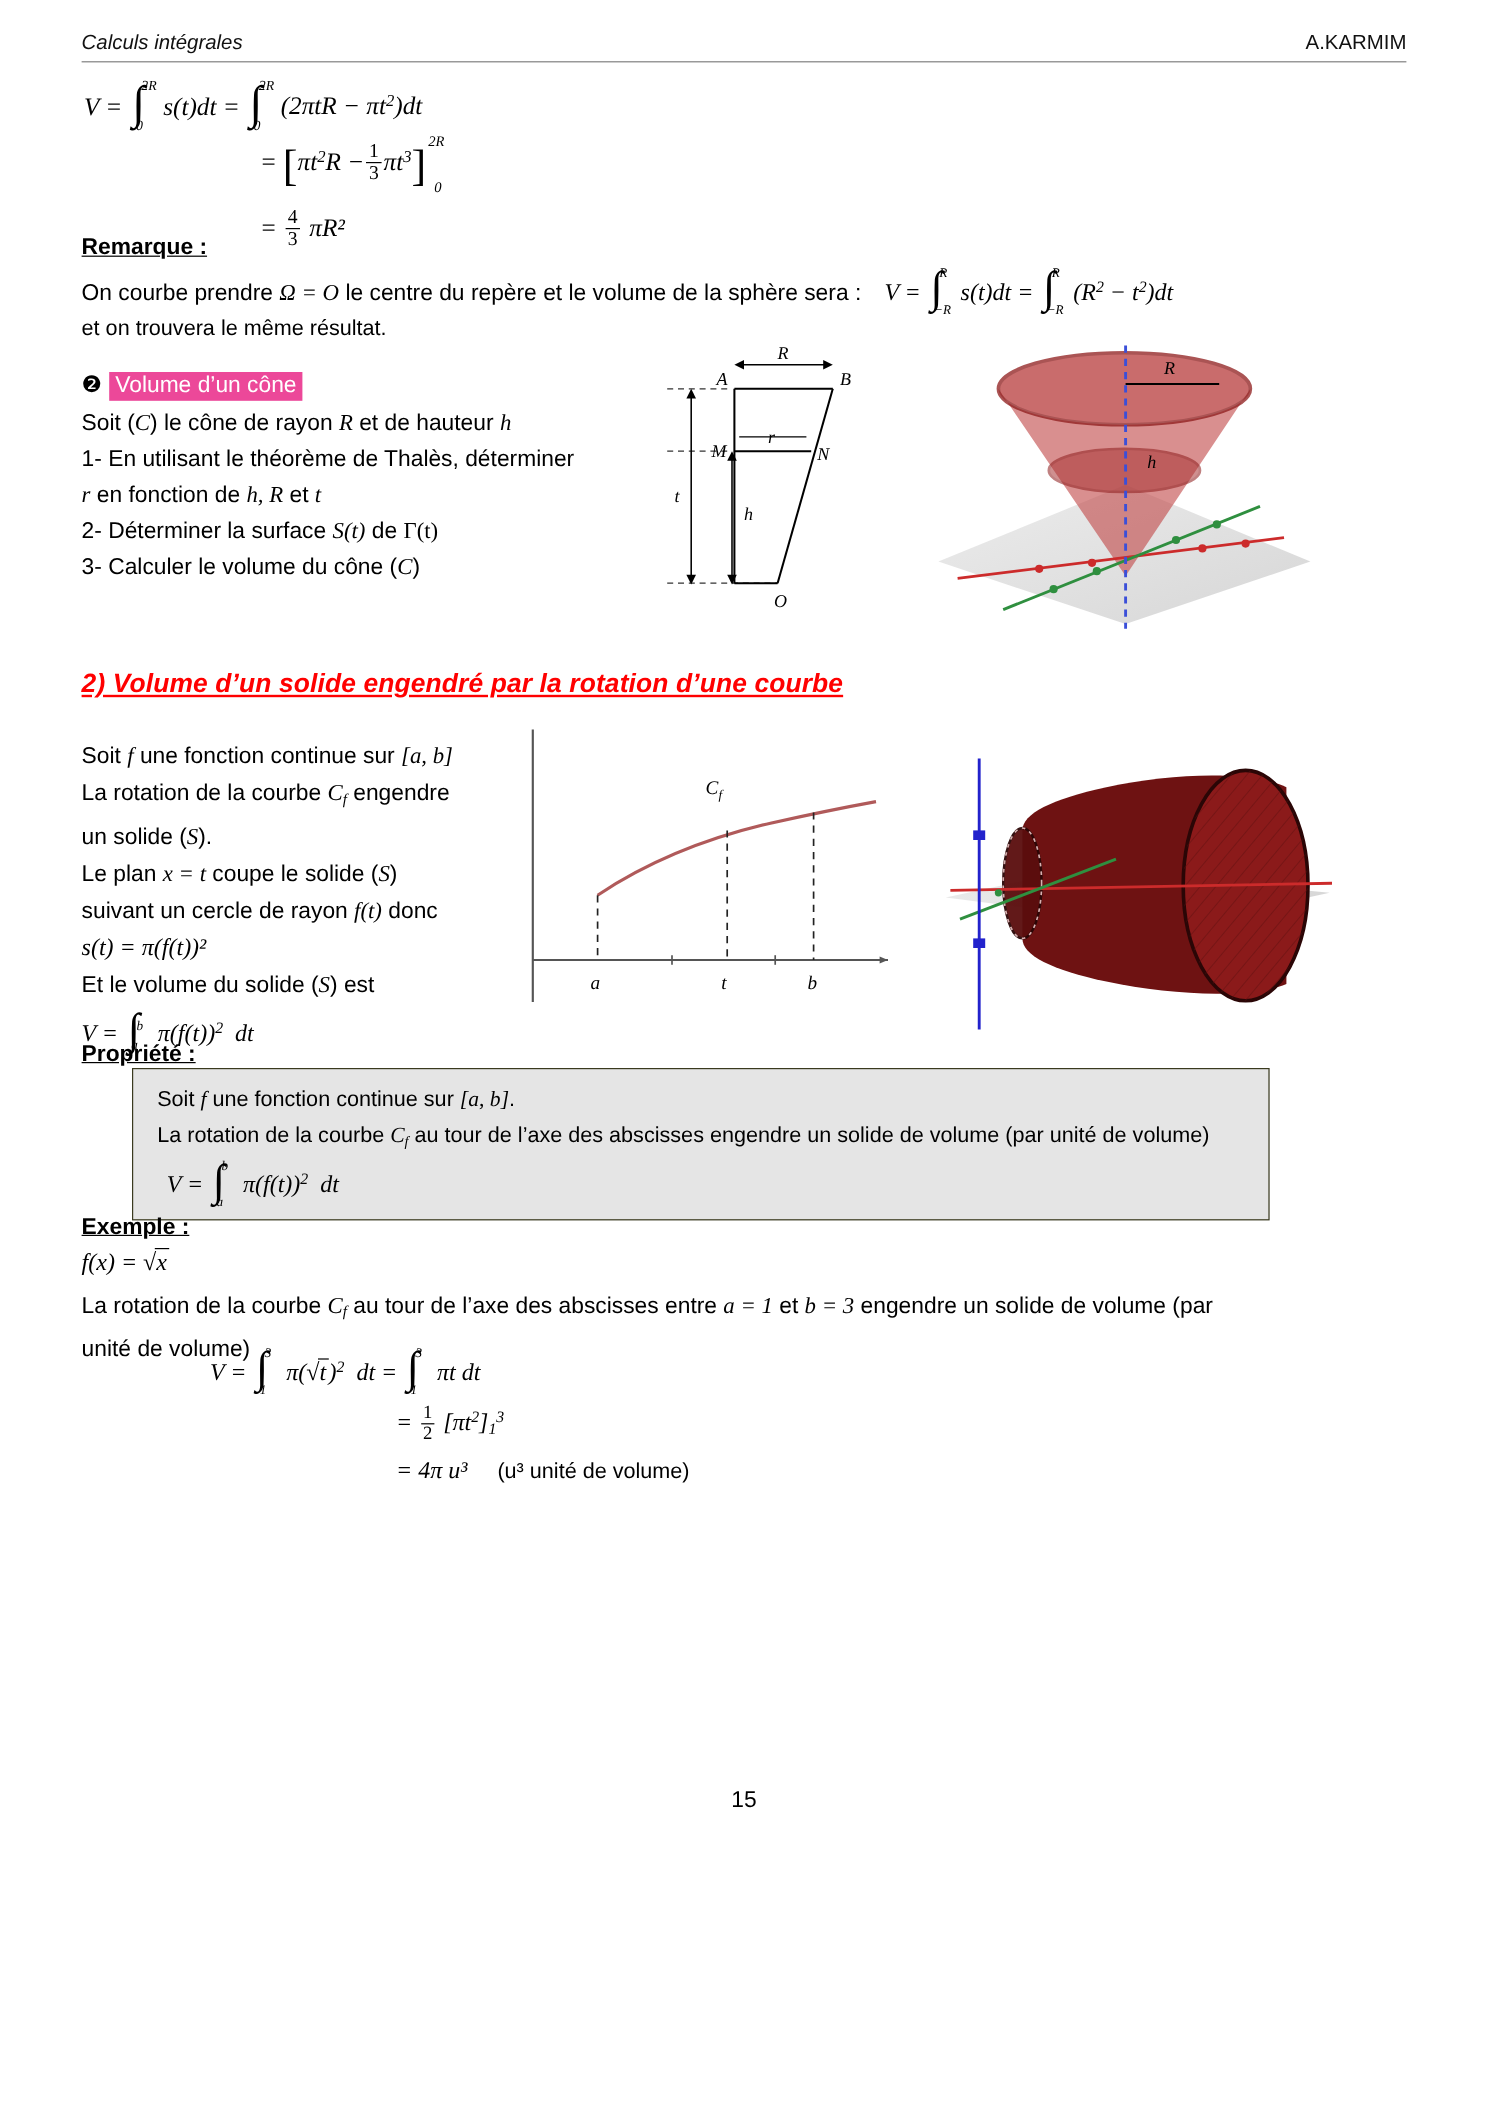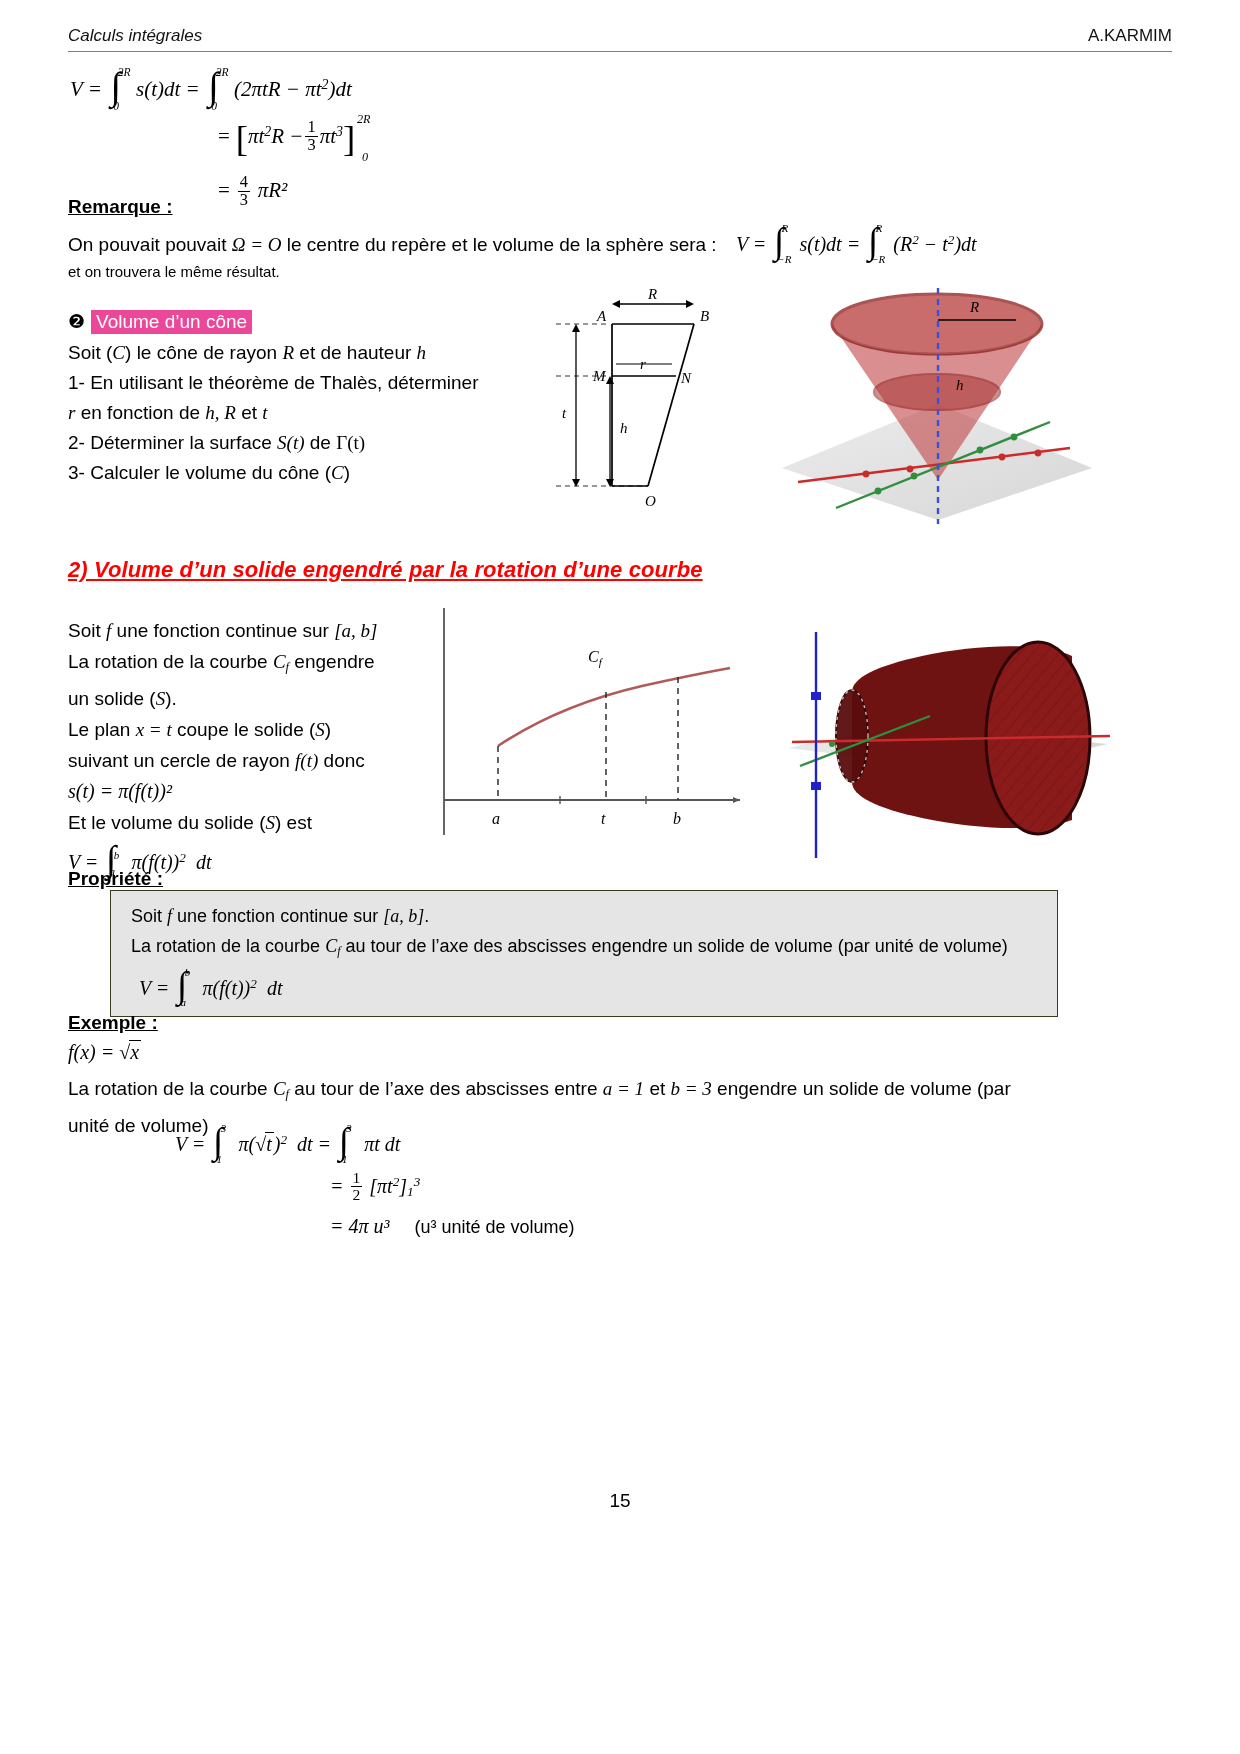--- a/index.html
+++ b/index.html
@@ -45,21 +45,21 @@
 
   
   #eq-sphere{position:absolute;left:70px;top:72px;width:620px;}
   #eq-sphere .l1{font-size:21px;}
   #eq-sphere .l2{font-size:21px;margin-top:12px;padding-left:148px;}
   #eq-sphere .l3{font-size:21px;margin-top:14px;padding-left:148px;}
 
   #remarque-head{position:absolute;left:68px;top:196px;font-size:19px;font-weight:bold;
     text-decoration:underline;}
   #remarque-l1{position:absolute;left:68px;top:228px;width:1110px;font-size:19px;}
-  #remarque-l2{position:absolute;left:68px;top:263px;font-size:15px;}
+  #remarque-l2{position:absolute;left:68px;top:263px;font-size:18px;}
 
   #cone-head{position:absolute;left:68px;top:310px;font-size:19px;}
   #cone-head .bullet{font-size:19px;}
   #cone-head .hl{background:#ec4899;color:#fff;padding:1px 5px 2px 5px;margin-left:6px;}
   #cone-body{position:absolute;left:68px;top:338px;width:470px;font-size:19px;line-height:30px;}
 
   #red-head{position:absolute;left:68px;top:557px;font-size:22px;color:#FF0000;
      font-style:italic;font-weight:bold;text-decoration:underline;letter-spacing:.1px;}
 
   #rot-body{position:absolute;left:68px;top:615px;width:400px;font-size:19px;line-height:31px;}
@@ -131,21 +131,21 @@
     </div>
     <div class="l3">
       <span class="mathr">=</span>
       <span class="frac"><span class="n">4</span><span class="d">3</span></span>
       <span class="mathi">πR²</span>
     </div>
   </div>
 
   <div id="remarque-head">Remarque :</div>
   <div id="remarque-l1">
-    <span>On pouvait pouvait </span><span class="mathi">Ω = O</span><span> le centre du repère et le volume de la sphère sera :</span>
+    <span>On courbe prendre </span><span class="mathi">Ω = O</span><span> le centre du repère et le volume de la sphère sera :</span>
     <span class="mathi" style="margin-left:14px;font-size:20px;">
       V =
       <span class="intg">
         <span class="sym">∫</span>
         <span class="up">R</span>
         <span class="lo">−R</span>
       </span>
       s(t)dt =
       <span class="intg">
         <span class="sym">∫</span>

